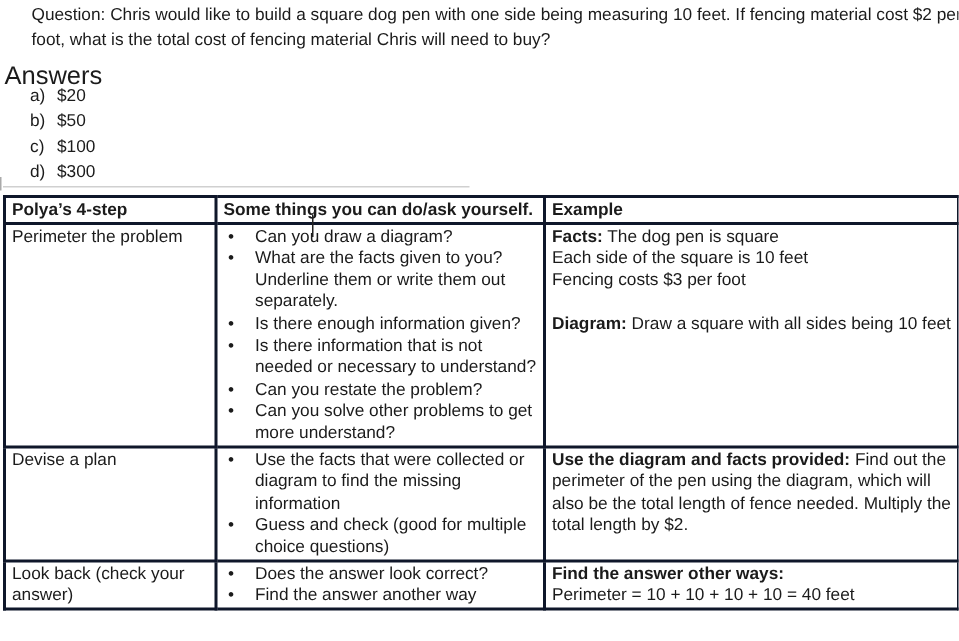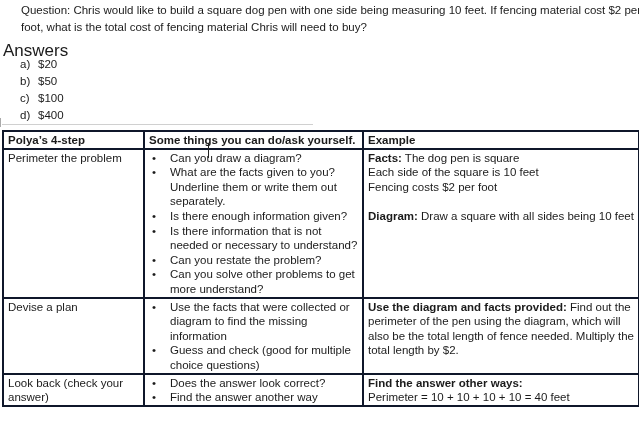--- a/index.html
+++ b/index.html
@@ -74,21 +74,21 @@
   <div class="answer-row">
     <span class="letter">b)</span>
     <span class="val">$50</span>
   </div>
   <div class="answer-row">
     <span class="letter">c)</span>
     <span class="val">$100</span>
   </div>
   <div class="answer-row">
     <span class="letter">d)</span>
-    <span class="val">$400</span>
+    <span class="val">$300</span>
   </div>
 </div>
 
 <div class="artifact-tick"></div>
 <div class="artifact-line"></div>
 
 <table class="polya">
   <colgroup>
     <col style="width:141px">
     <col style="width:219px">
@@ -107,21 +107,21 @@
       <div class="bullet"><span class="dot">•</span><span>Can you draw a diagram?</span></div>
       <div class="bullet"><span class="dot">•</span><span>What are the facts given to you? Underline them or write them out separately.</span></div>
       <div class="bullet"><span class="dot">•</span><span>Is there enough information given?</span></div>
       <div class="bullet"><span class="dot">•</span><span>Is there information that is not needed or necessary to understand?</span></div>
       <div class="bullet"><span class="dot">•</span><span>Can you restate the problem?</span></div>
       <div class="bullet"><span class="dot">•</span><span>Can you solve other problems to get more understand?</span></div>
     </td>
     <td>
       <div class="ex-line"><b>Facts:</b><span> The dog pen is square</span></div>
       <div class="ex-line"><span>Each side of the square is 10 feet</span></div>
-      <div class="ex-line"><span>Fencing costs $2 per foot</span></div>
+      <div class="ex-line"><span>Fencing costs $3 per foot</span></div>
       <div class="ex-line"><span></span></div>
       <div class="ex-line"><b>Diagram:</b><span> Draw a square with all sides being 10 feet</span></div>
     </td>
   </tr>
 
   <tr class="r-1">
     <td>Devise a plan</td>
     <td>
       <div class="bullet"><span class="dot">•</span><span>Use the facts that were collected or diagram to find the missing information</span></div>
       <div class="bullet"><span class="dot">•</span><span>Guess and check (good for multiple choice questions)</span></div>

